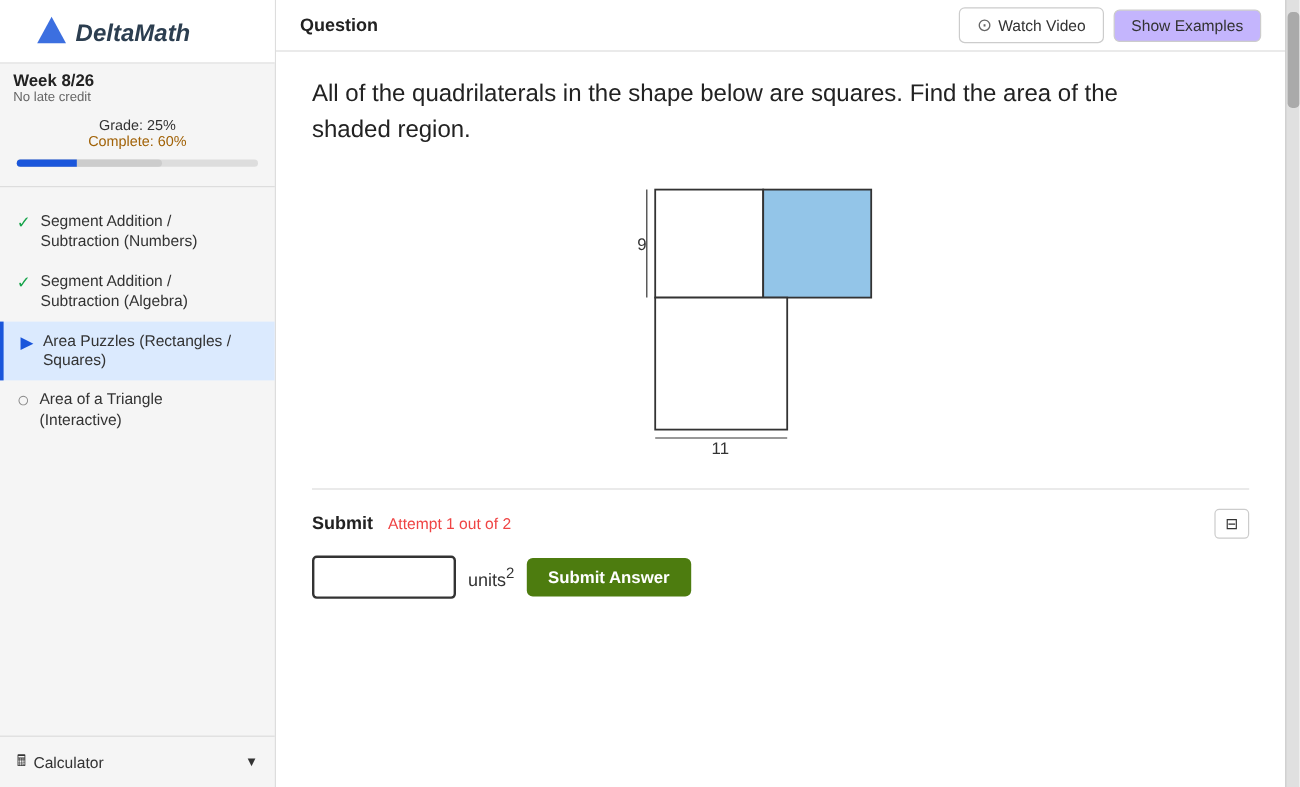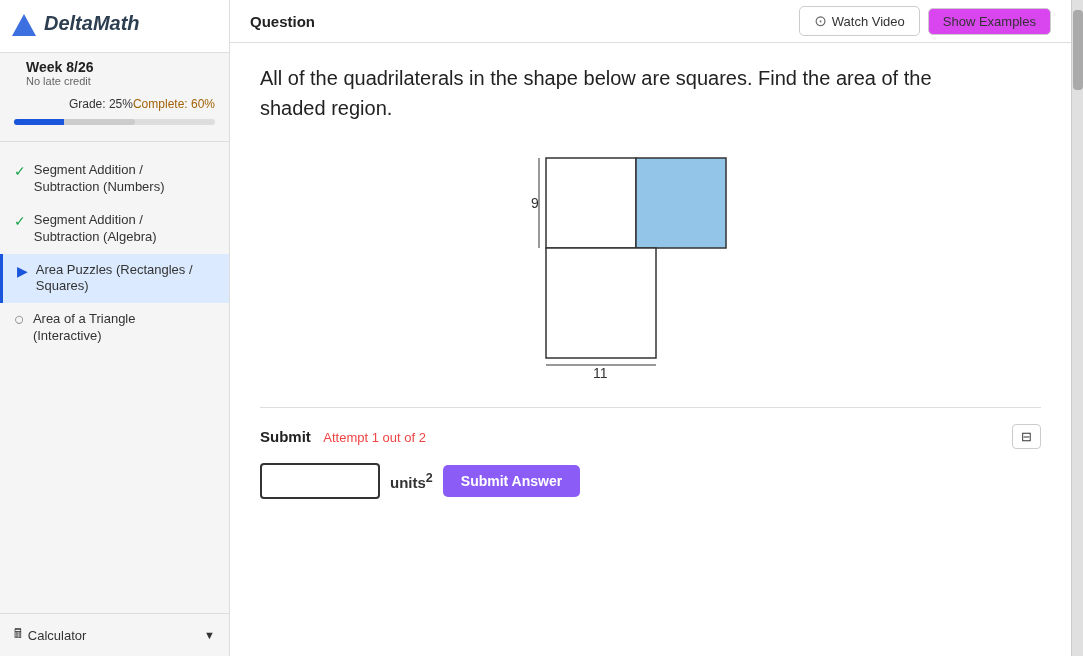--- a/index.html
+++ b/index.html
@@ -19,22 +19,22 @@
       background: #f5f5f5;
       border-right: 1px solid #ddd;
       display: flex;
       flex-direction: column;
       height: 656px;
       padding: 0;
     }
 
     .sidebar-logo {
       display: flex;
-      align-items: flex-start;
-      padding: 12px 10px;
+      align-items: flex-end;
+      padding: 12px 29px;
       border-bottom: 1px solid #ddd;
       background: #fff;
     }
 
     .sidebar-logo-icon {
       width: 28px;
       height: 28px;
       margin-right: 6px;
     }
 
@@ -50,39 +50,40 @@
       font-size: 13px;
       color: #2563eb;
       cursor: pointer;
       text-decoration: underline;
       display: flex;
       align-items: center;
       gap: 4px;
     }
 
     .week-info {
-      padding: 6px 14px 4px 26px;
+      padding: 6px 14px 4px 11px;
     }
 
     .week-title {
       font-size: 14px;
       font-weight: bold;
       color: #222;
     }
 
     .no-late {
       font-size: 11px;
       color: #666;
     }
 
     .grade-row {
       padding: 6px 14px;
       display: flex;
-      justify-content: flex-end;
-      align-items: center;
+      justify-content: center;
+      align-items: center;
+      flex-direction: column;
     }
 
     .grade-label {
       font-size: 12px;
       color: #333;
     }
 
     .complete-label {
       font-size: 12px;
       color: #a16207;
@@ -222,21 +223,21 @@
       font-size: 13px;
       cursor: pointer;
       color: #333;
     }
 
     .btn-show-examples {
       display: flex;
       align-items: center;
       gap: 5px;
       border: 1px solid #ccc;
-      background: #d946ef;
+      background: #c4b5fd;
       padding: 5px 14px;
       border-radius: 5px;
       font-size: 13px;
       cursor: pointer;
       color: #333;
     }
 
     .content-area {
       flex: 1;
       padding: 20px 30px;
@@ -317,25 +318,24 @@
       border: 2px solid #333;
       border-radius: 4px;
       padding: 4px 8px;
       font-size: 14px;
       outline: none;
     }
 
     .units-label {
       font-size: 15px;
       color: #333;
-      font-weight: bold;
     }
 
     .submit-btn {
-      background: #8b5cf6;
+      background: #4d7c0f;
       color: #fff;
       border: none;
       padding: 8px 18px;
       border-radius: 5px;
       font-size: 14px;
       font-weight: 600;
       cursor: pointer;
     }
 
     

